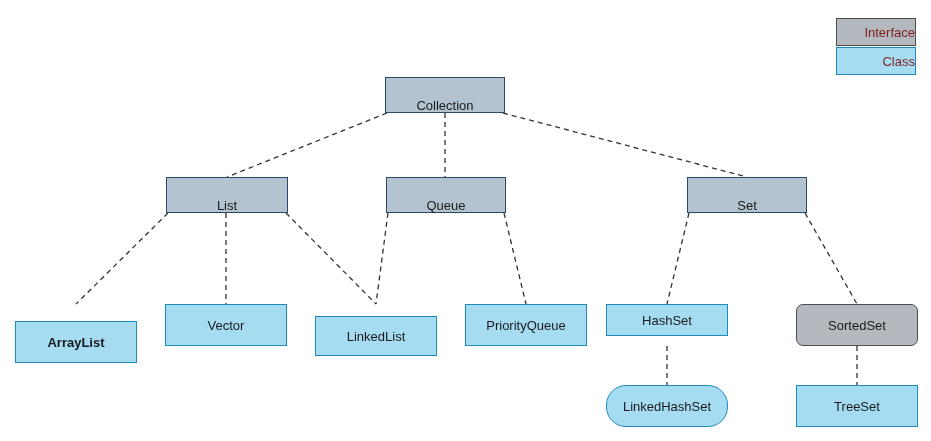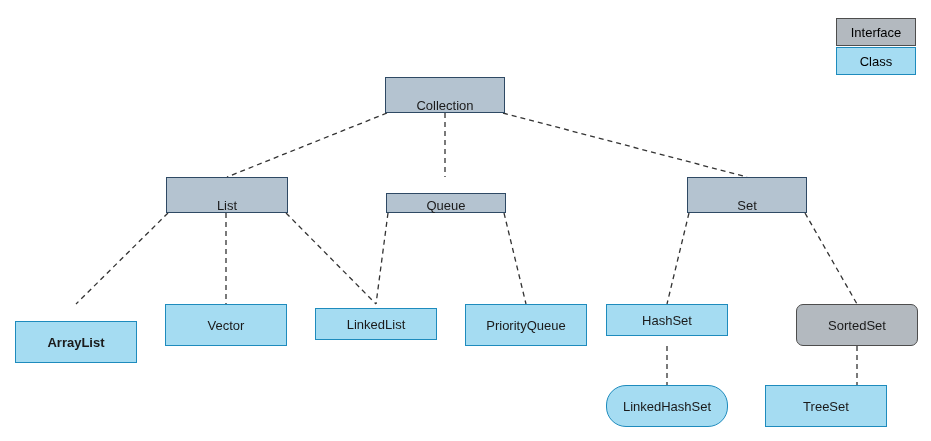--- a/index.html
+++ b/index.html
@@ -49,23 +49,23 @@
   }
   .node.klass {
     background: #a5dcf2;
     border: 1px solid #1e8bbd;
   }
   .legend-box {
     position: absolute;
     box-sizing: border-box;
     display: flex;
     align-items: center;
-    justify-content: center;
+    justify-content: flex-end;
     font-size: 13px;
-    color: #000000;
+    color: #7f1d1d;
     z-index: 2;
   }
   .legend-box.interface-plain {
     background: #b3b9bf;
     border: 1px solid #4d4d4d;
   }
   .legend-box.klass {
     background: #a5dcf2;
     border: 1px solid #1e8bbd;
   }
@@ -88,48 +88,48 @@
       <line x1="667" y1="346" x2="667" y2="385" stroke="#333333" stroke-width="1.3" stroke-dasharray="5,4"></line>
       <line x1="857" y1="346" x2="857" y2="385" stroke="#333333" stroke-width="1.3" stroke-dasharray="5,4"></line>
     </svg>
   <div id="node-layer">
       <div class="node interface" style="left: 385px; top: 77px; width: 120px; height: 36px;">
         <span>Collection</span>
       </div>
       <div class="node interface" style="left: 166px; top: 177px; width: 122px; height: 36px;">
         <span>List</span>
       </div>
-      <div class="node interface" style="left: 386px; top: 193px; width: 120px; height: 20px;">
+      <div class="node interface" style="left: 386px; top: 177px; width: 120px; height: 36px;">
         <span>Queue</span>
       </div>
       <div class="node interface" style="left: 687px; top: 177px; width: 120px; height: 36px;">
         <span>Set</span>
       </div>
       <div class="node klass" style="left: 15px; top: 321px; width: 122px; height: 42px; font-weight: bold;">
         <span>ArrayList</span>
       </div>
       <div class="node klass" style="left: 165px; top: 304px; width: 122px; height: 42px;">
         <span>Vector</span>
       </div>
-      <div class="node klass" style="left: 315px; top: 308px; width: 122px; height: 32px;">
+      <div class="node klass" style="left: 315px; top: 316px; width: 122px; height: 40px;">
         <span>LinkedList</span>
       </div>
       <div class="node klass" style="left: 465px; top: 304px; width: 122px; height: 42px;">
         <span>PriorityQueue</span>
       </div>
       <div class="node klass" style="left: 606px; top: 304px; width: 122px; height: 32px;">
         <span>HashSet</span>
       </div>
       <div class="node interface-plain" style="left: 796px; top: 304px; width: 122px; height: 42px; border-radius: 7px;">
         <span>SortedSet</span>
       </div>
       <div class="node klass" style="left: 606px; top: 385px; width: 122px; height: 42px; border-radius: 20px;">
         <span>LinkedHashSet</span>
       </div>
-      <div class="node klass" style="left: 765px; top: 385px; width: 122px; height: 42px;">
+      <div class="node klass" style="left: 796px; top: 385px; width: 122px; height: 42px;">
         <span>TreeSet</span>
       </div>
     </div>
   <div id="legend-layer">
       <div class="legend-box interface-plain" style="left: 836px; top: 18px; width: 80px; height: 28px;">
         <span>Interface</span>
       </div>
       <div class="legend-box klass" style="left: 836px; top: 47px; width: 80px; height: 28px;">
         <span>Class</span>
       </div>

